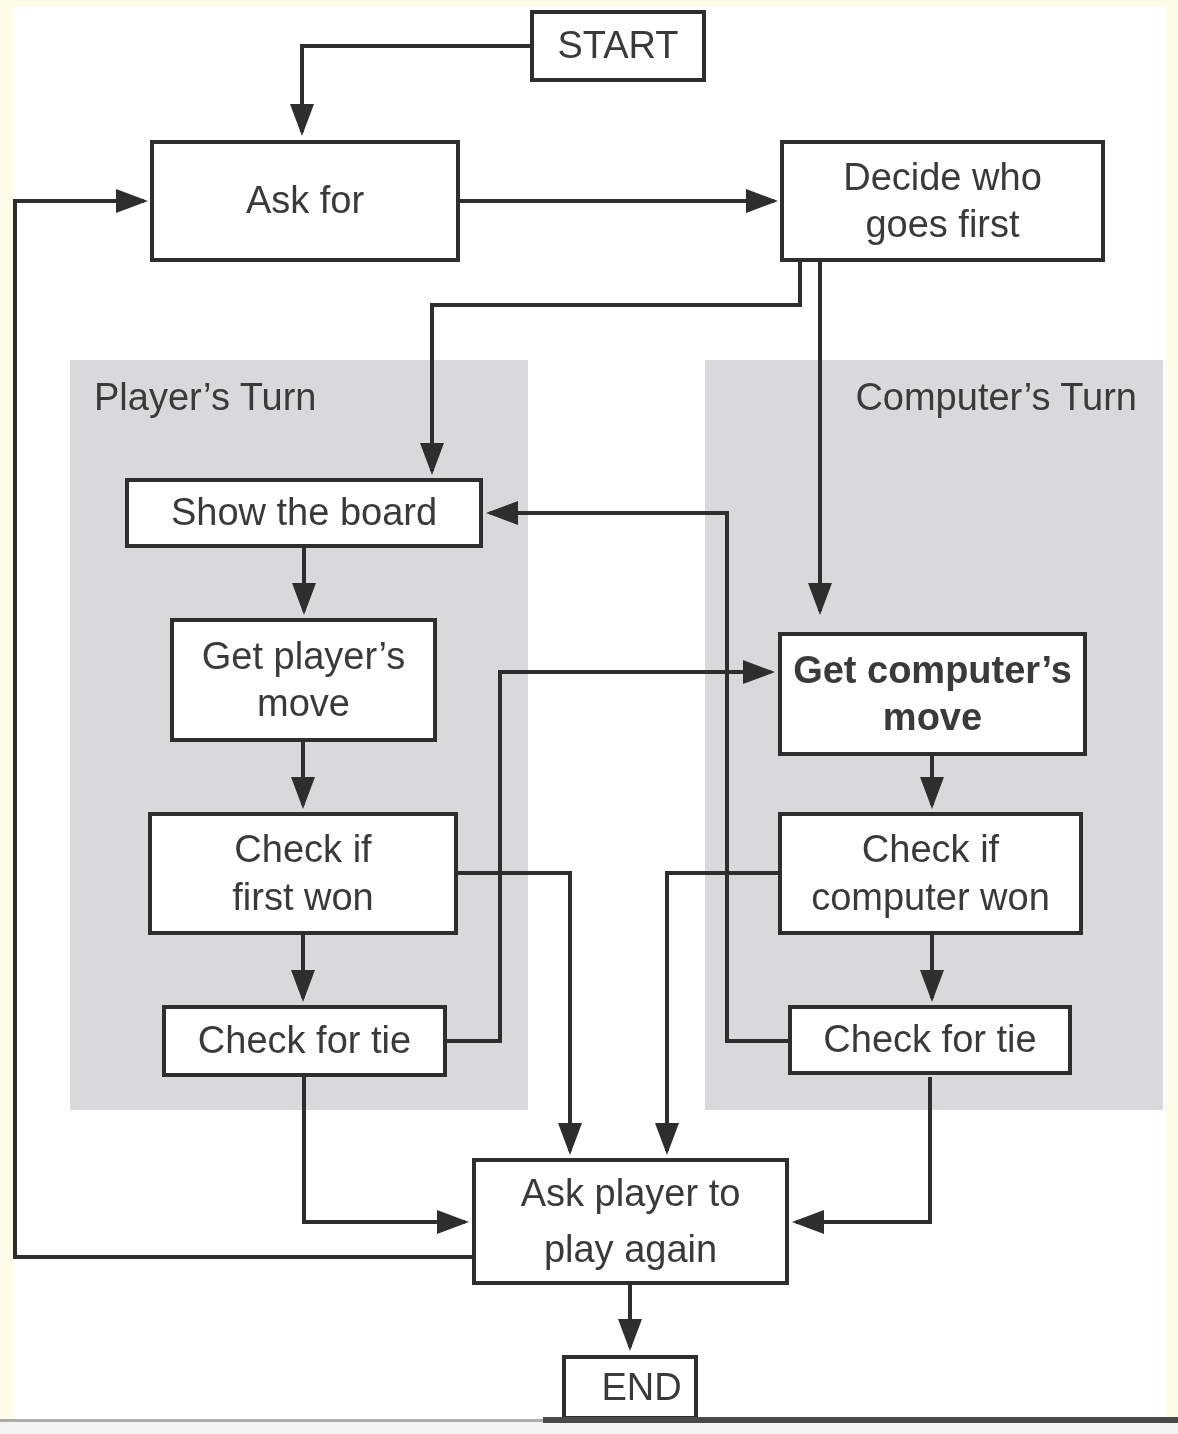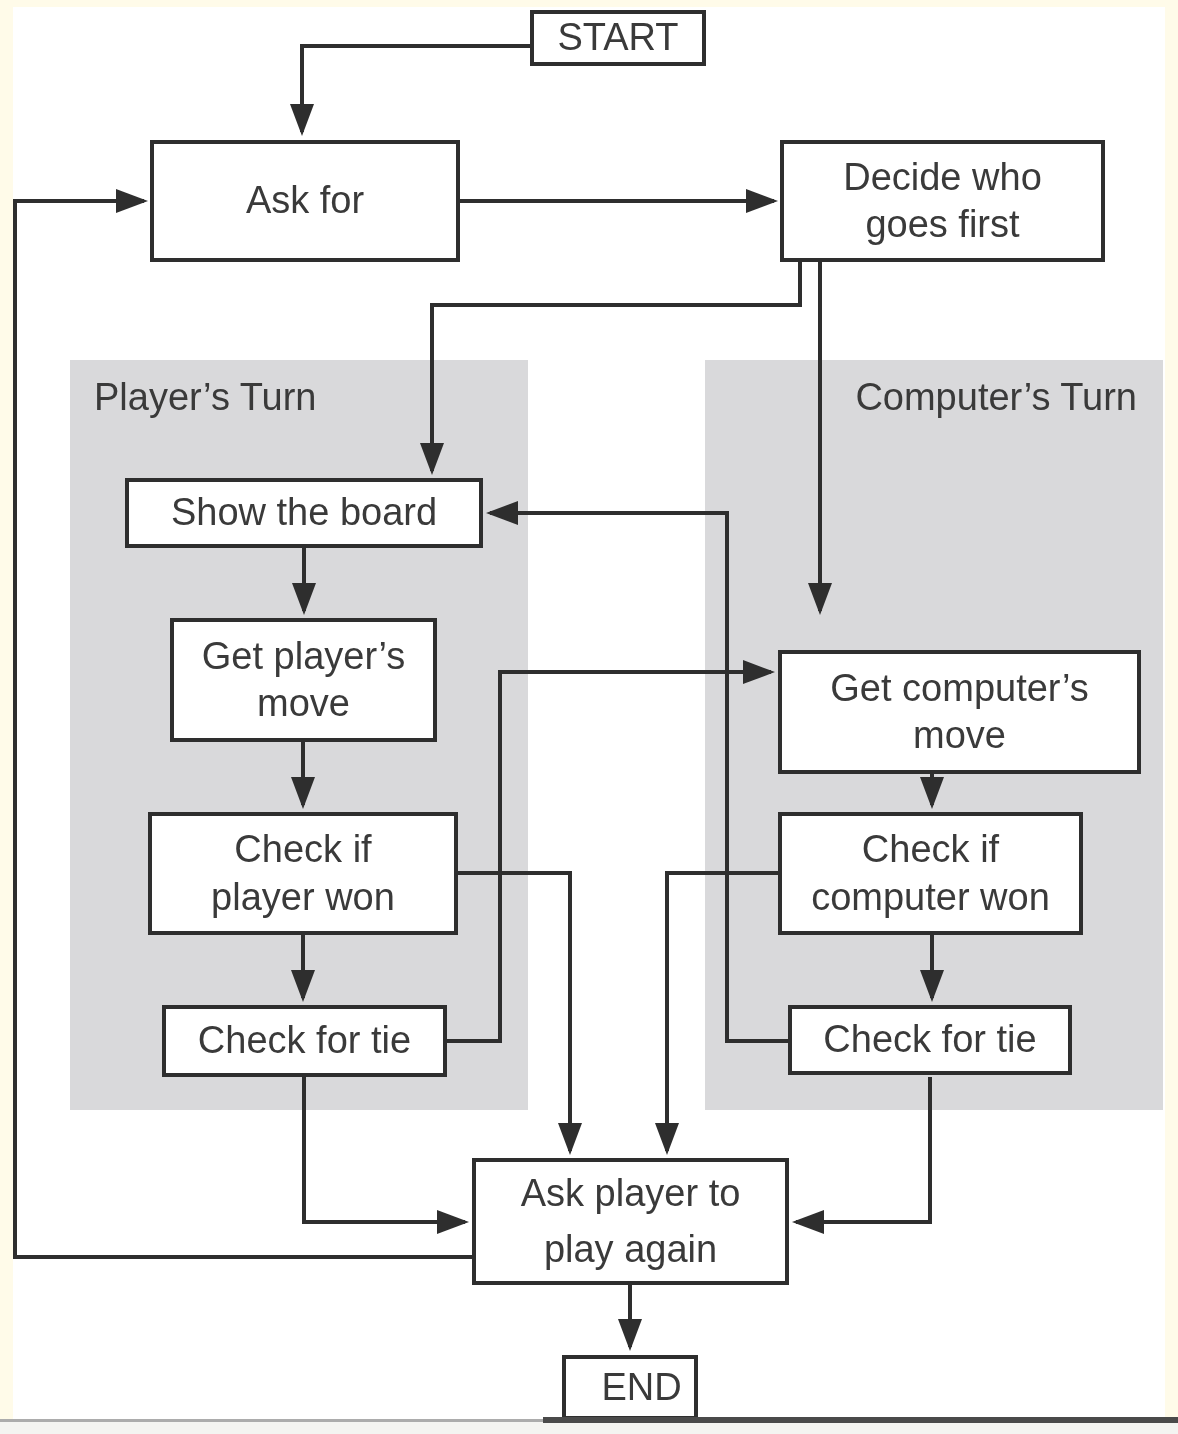--- a/index.html
+++ b/index.html
@@ -53,28 +53,28 @@
     align-items: center;
     justify-content: center;
     text-align: center;
     font-size: 38px;
     line-height: 1.24;
     color: #3A3A3A;
     z-index: 3;
   }
   .node span { display: block; white-space: nowrap; }
 
-  .node-start            { left: 530px; top: 10px;   width: 176px; height: 56px;  }
+  .node-start            { left: 530px; top: 10px;   width: 176px; height: 72px;  }
   .node-ask-letter       { left: 150px; top: 140px;  width: 310px; height: 122px; }
   .node-decide-first     { left: 780px; top: 140px;  width: 325px; height: 122px; }
   .node-show-board       { left: 125px; top: 478px;  width: 358px; height: 70px;  }
   .node-get-player-move  { left: 170px; top: 618px;  width: 267px; height: 124px; }
   .node-check-player-won { left: 148px; top: 812px;  width: 310px; height: 123px; }
   .node-check-tie-player { left: 162px; top: 1005px; width: 285px; height: 72px;  }
-  .node-get-computer-move  { left: 778px; top: 650px;  width: 363px; height: 124px; }
+  .node-get-computer-move  { left: 778px; top: 632px;  width: 309px; height: 124px; font-weight: bold; }
   .node-check-computer-won { left: 778px; top: 812px;  width: 305px; height: 123px; }
   .node-check-tie-computer { left: 788px; top: 1005px; width: 284px; height: 70px;  }
   .node-ask-play-again   { left: 472px; top: 1158px; width: 317px; height: 127px; gap: 9px; }
   .node-end              { left: 562px; top: 1355px; width: 136px; height: 65px; padding-left: 23px;  }
 
   .page-bottom-strip {
     position: absolute;
     left: 0; top: 1422px;
     width: 1178px; height: 12px;
     background: #F4F4F1;
@@ -152,21 +152,21 @@
     <span>goes first</span>
   </div>
 
   <div class="node node-get-player-move">
     <span>Get player’s</span>
     <span>move</span>
   </div>
 
   <div class="node node-check-player-won">
     <span>Check if</span>
-    <span>player won</span>
+    <span>first won</span>
   </div>
 
   <div class="node node-check-tie-player">
     <span>Check for tie</span>
   </div>
 
   <div class="node node-get-computer-move">
     <span>Get computer’s</span>
     <span>move</span>
   </div>

